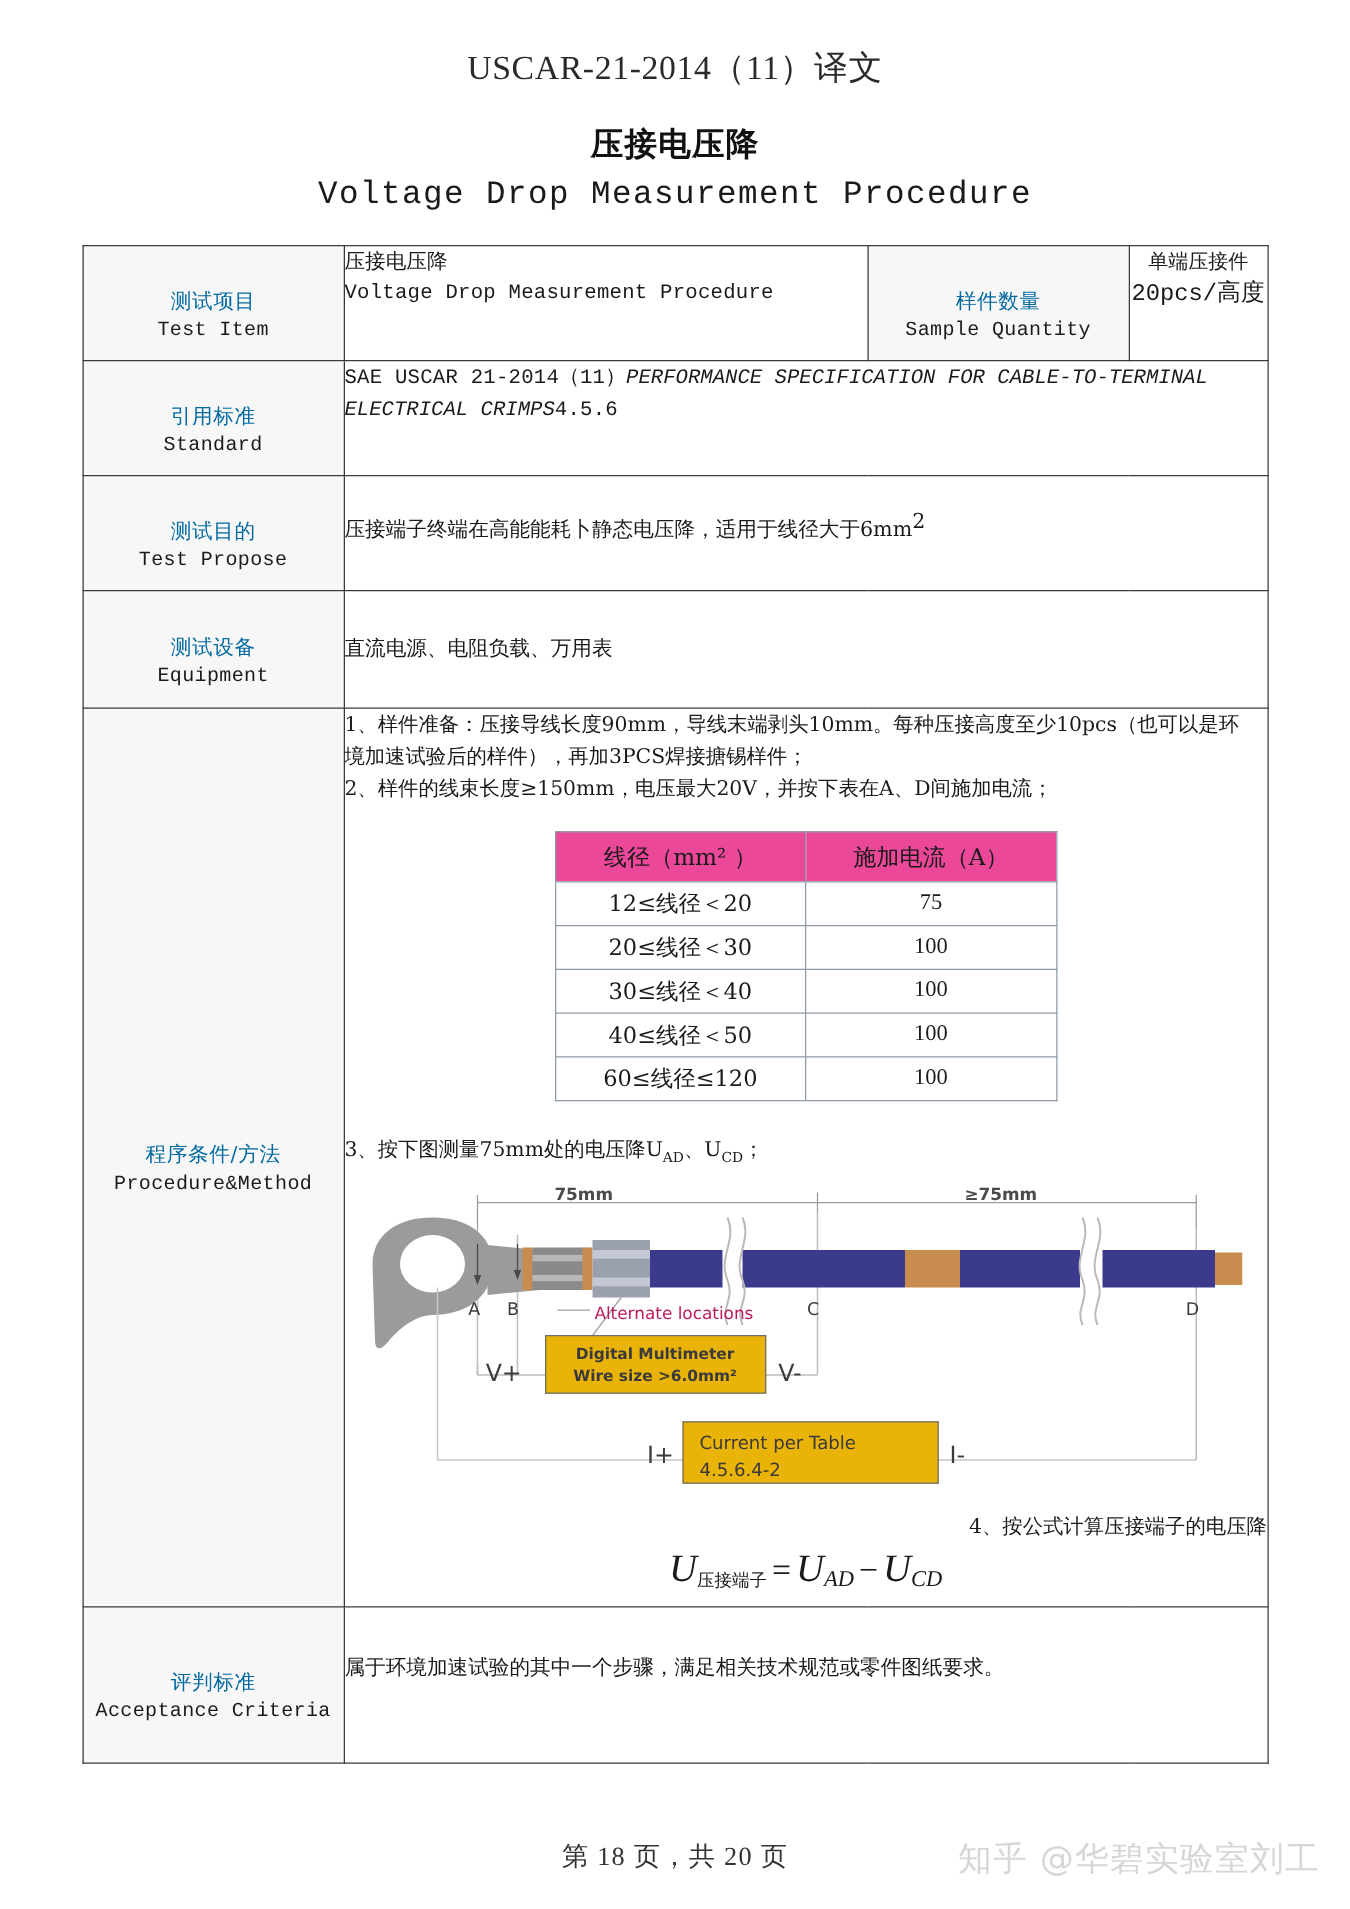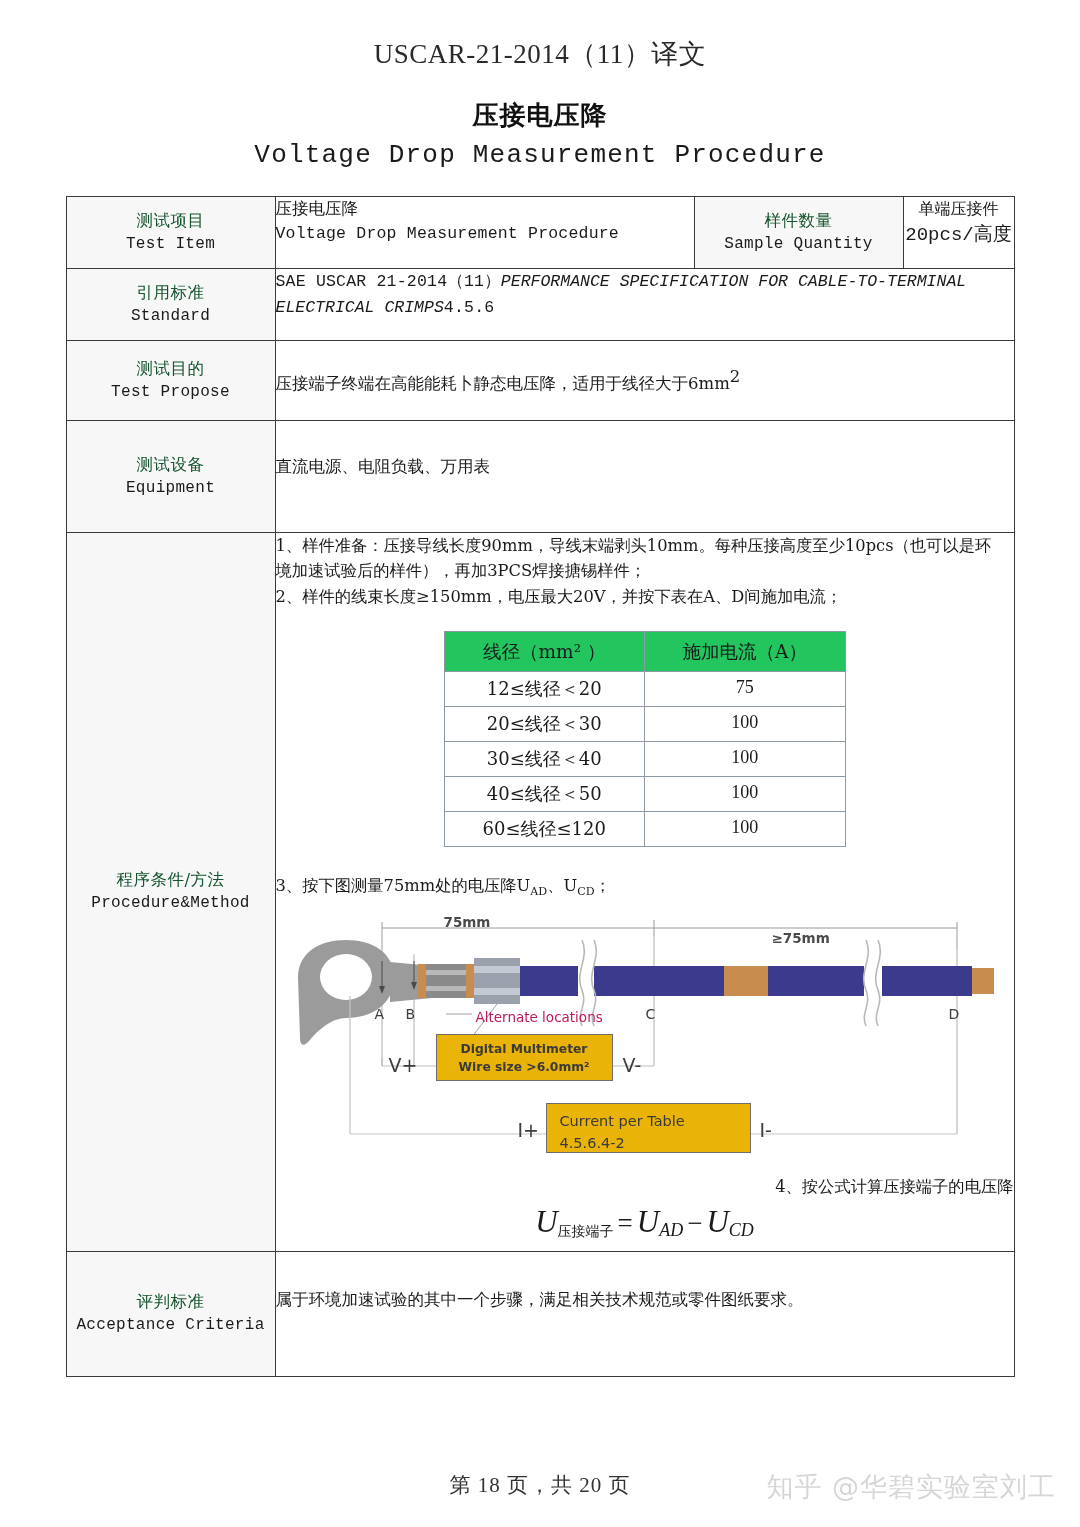--- a/index.html
+++ b/index.html
@@ -65,22 +65,23 @@
     background: #f7f7f7;
     text-align: center;
     vertical-align: middle;
     width: 196px;
     padding: 12px 6px;
     line-height: 1.45;
   }
   .label .cn {
     font-family: "DejaVu Serif", serif;
     font-size: 16.5px;
-    color: #14532d;
+    color: #0369a1;
     letter-spacing: 0.5px;
+    margin-top: 20px;
   }
   .label .en {
     font-family: "Liberation Mono", "DejaVu Sans Mono", monospace;
     font-size: 16px;
     color: #1a1a1a;
     letter-spacing: 0.3px;
   }
   td.content {
     padding: 12px 8px 12px 9px;
     line-height: 1.5;
@@ -142,21 +143,21 @@
   table.datatab th, table.datatab td {
     border: 1px solid #8d9aa6;
     text-align: center;
     font-family: "DejaVu Serif", serif;
     font-size: 18px;
     padding: 5px 2px;
     font-weight: normal;
     color: #1a1a1a;
   }
   table.datatab thead th {
-    background: #22c55e;
+    background: #ec4899;
     font-size: 18.5px;
     padding: 7px 2px;
   }
   table.datatab td.num {
     font-family: "Liberation Serif", serif;
   }
 
   
   .step3 { margin-top: 26px; }
   .diagram-wrap {
@@ -318,21 +319,21 @@
         <td class="content" colspan="3" style="padding-top:24px;padding-bottom:24px;">
           <span class="c-cn">压接端子终端在高能能耗卜静态电压降，适用于线径大于6mm</span><sup class="c-cn">2</sup>
         </td>
       </tr>
 
       <tr>
         <td class="label">
           <div class="cn">测试设备</div>
           <div class="en">Equipment</div>
         </td>
-        <td class="content" colspan="3" style="padding-top:34px;padding-bottom:52px;">
+        <td class="content" colspan="3" style="padding-top:34px;padding-bottom:34px;">
           <span class="c-cn">直流电源、电阻负载、万用表</span>
         </td>
       </tr>
 
       <tr>
         <td class="label">
           <div class="cn">程序条件/方法</div>
           <div class="en">Procedure&amp;Method</div>
         </td>
         <td class="proc" colspan="3">
@@ -451,21 +452,21 @@
               </g>
 
               <g stroke="#c5c5c5" stroke-width="1.2" fill="none">
                 <line x1="56" y1="90" x2="56" y2="228"></line>
                 <line x1="56" y1="228" x2="663" y2="228"></line>
               </g>
             </svg>
 
             
             <div class="dim-label" style="left:150px; top:8px;">75mm</div>
-            <div class="dim-label" style="left:478px; top:24px;">≥75mm</div>
+            <div class="dim-label" style="left:478px; top:8px;">≥75mm</div>
 
             <div class="pt-label" style="left:81px; top:100px;">A</div>
             <div class="pt-label" style="left:112px; top:100px;">B</div>
             <div class="pt-label" style="left:352px; top:100px;">C</div>
             <div class="pt-label" style="left:655px; top:100px;">D</div>
 
             <div class="alt-label">Alternate locations</div>
 
             <div class="box-dmm">
               <div>Digital Multimeter</div>

